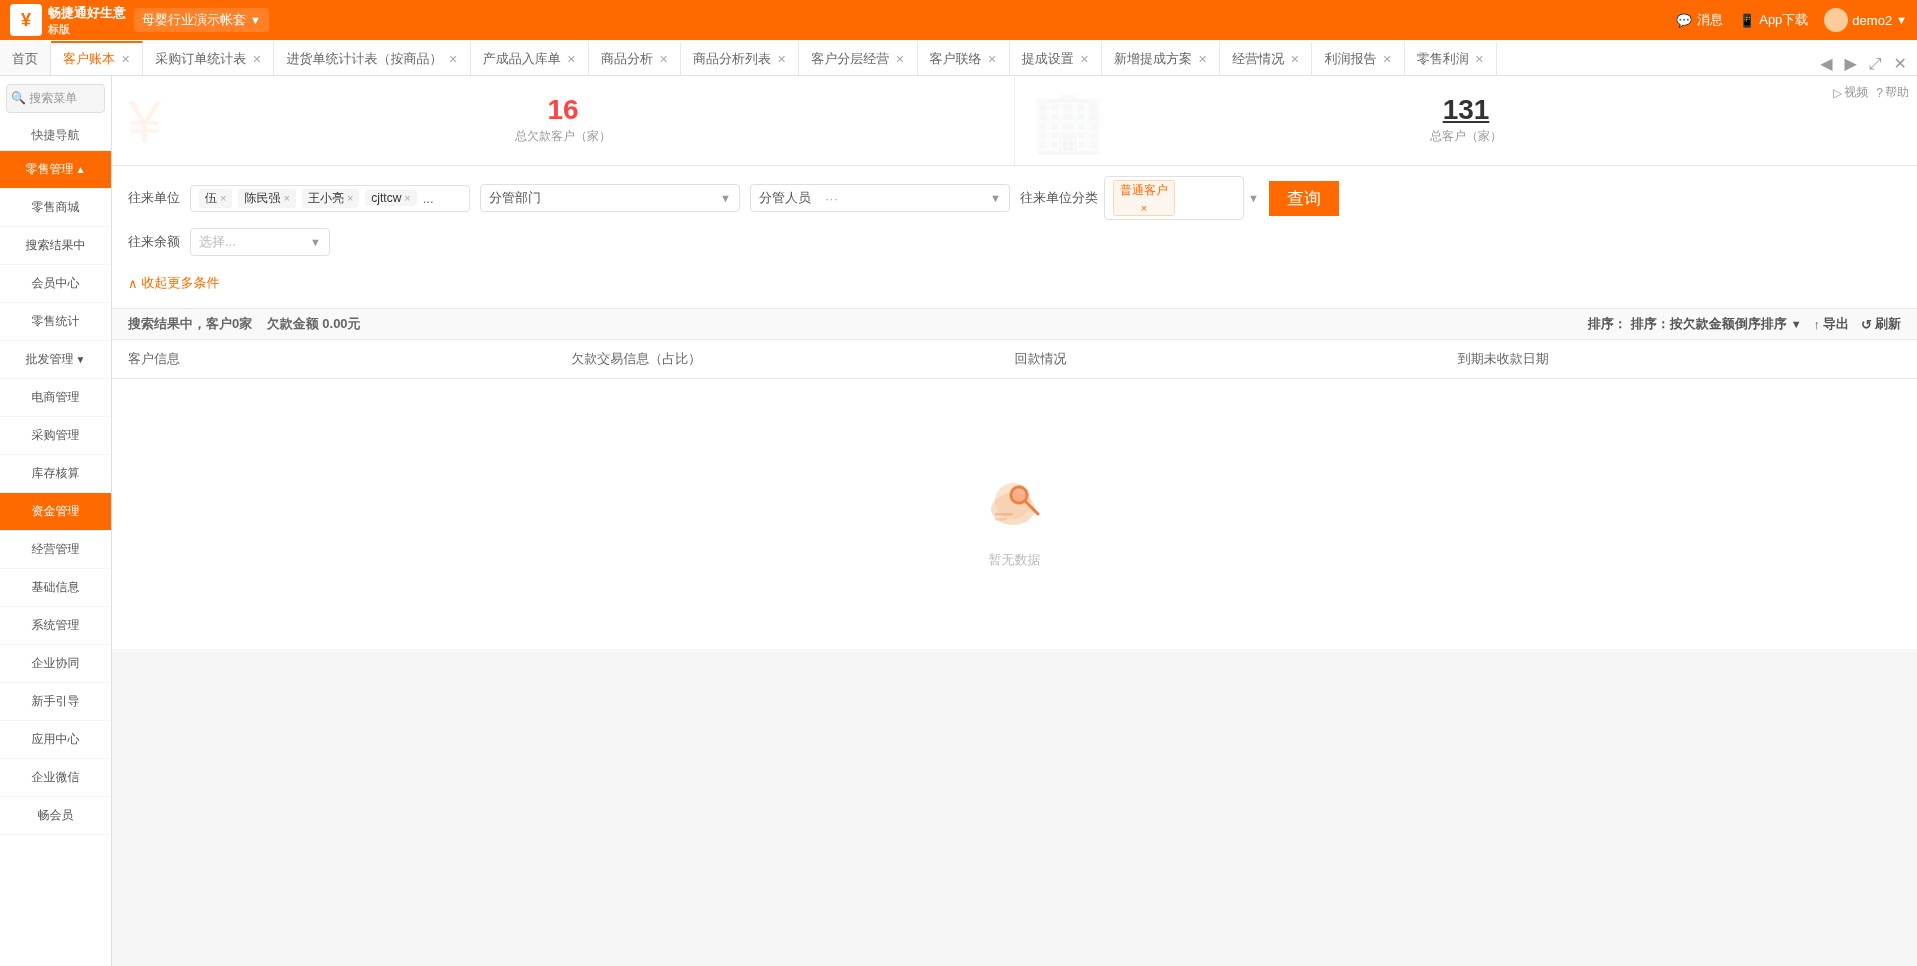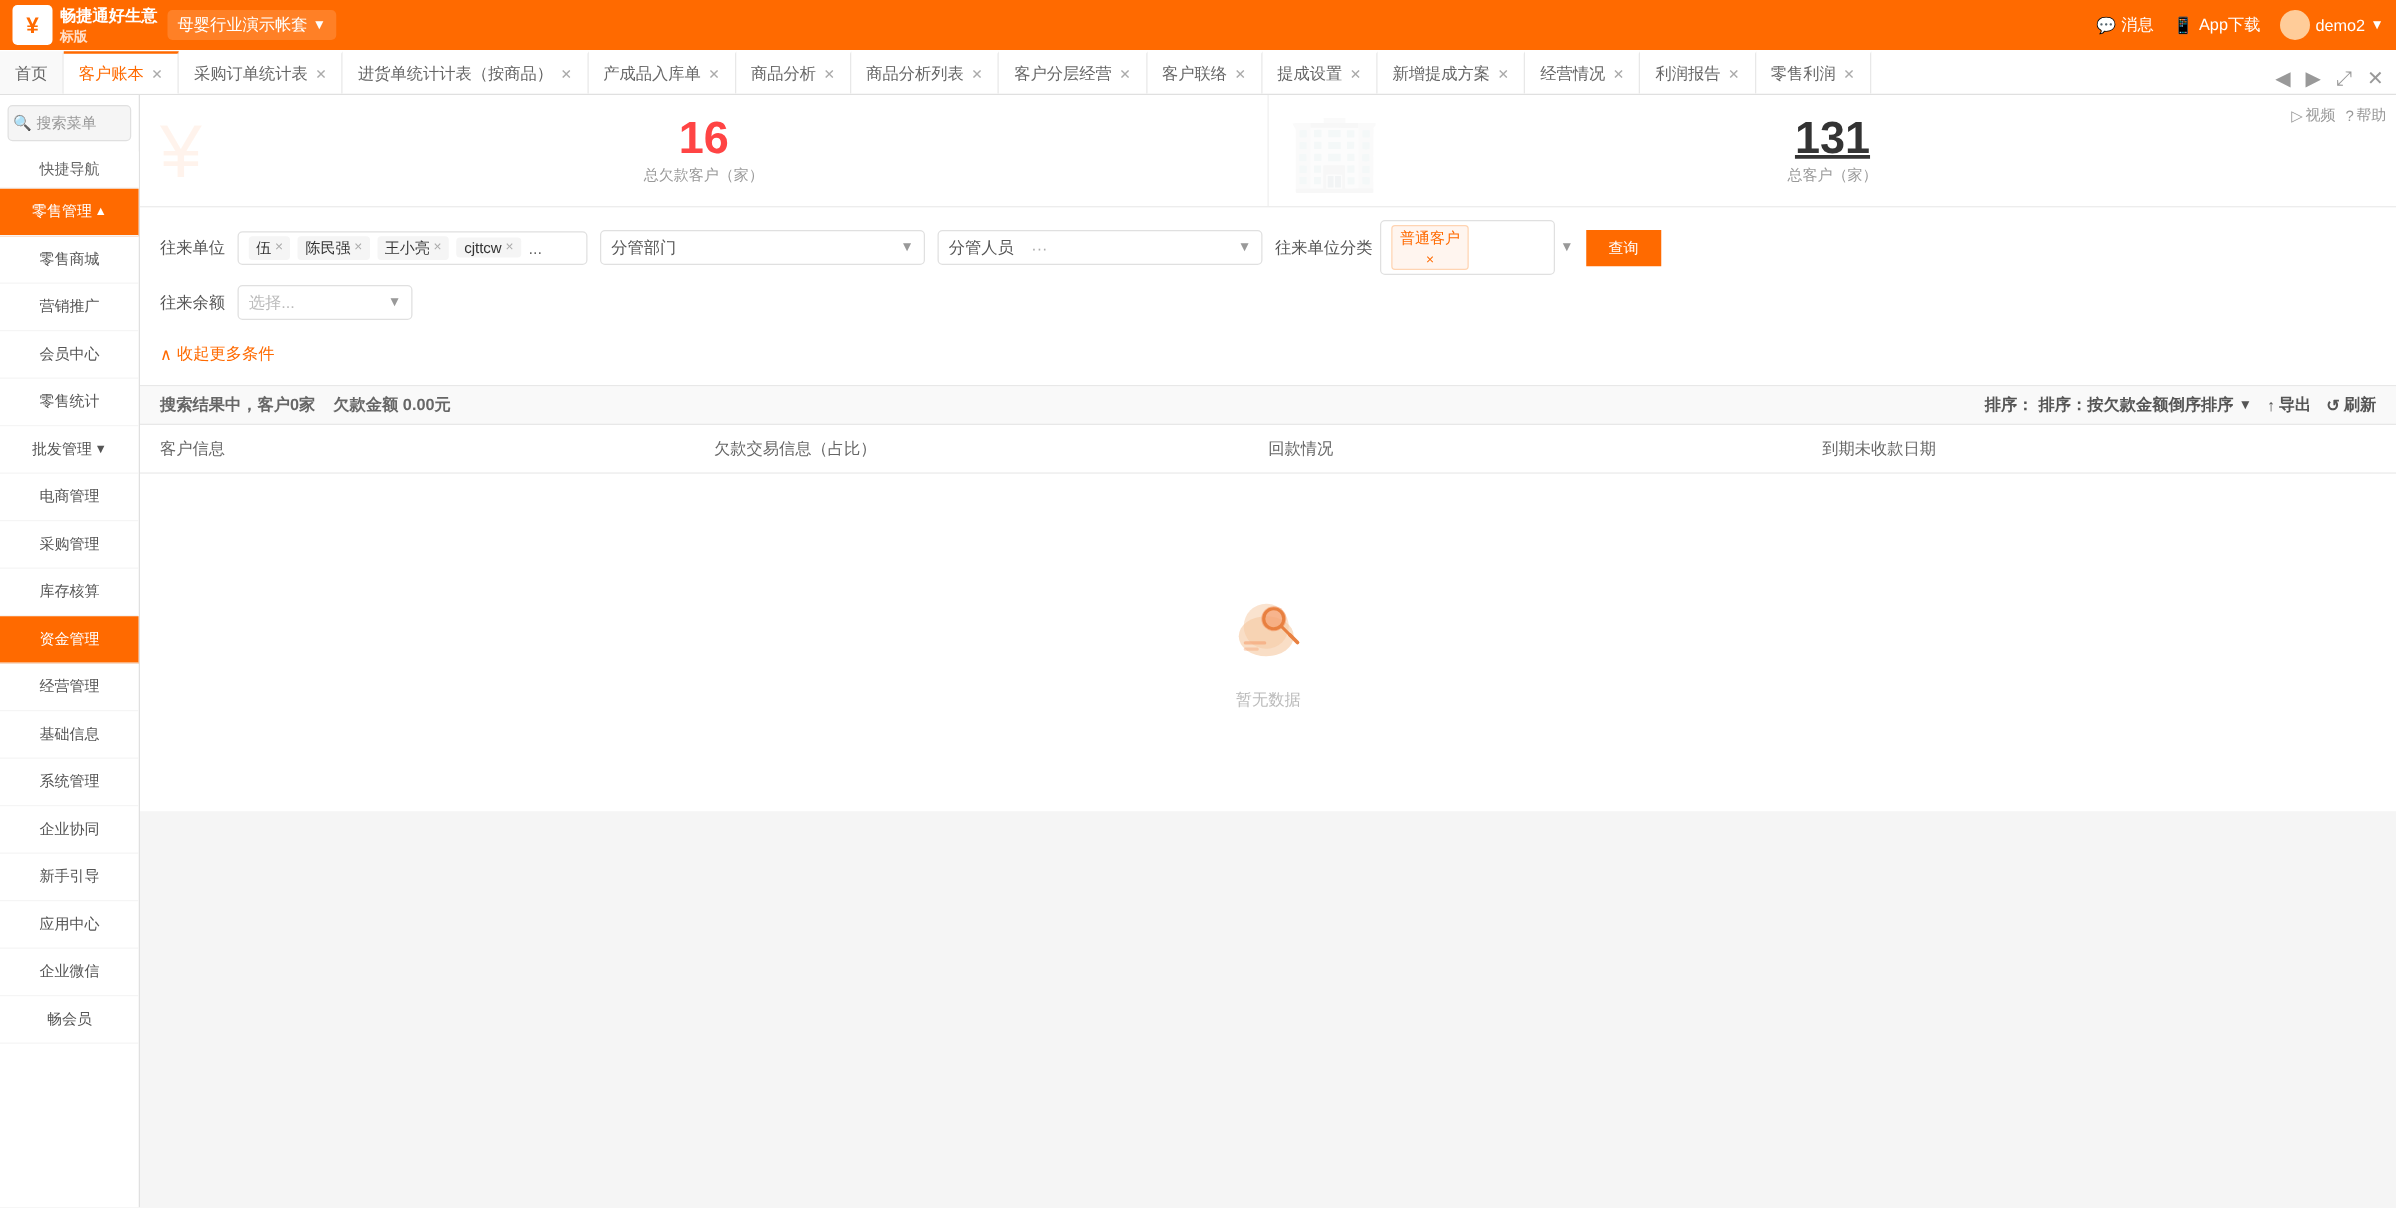--- a/index.html
+++ b/index.html
@@ -37,21 +37,21 @@
     .sidebar-item.has-sub { display: flex; align-items: center; justify-content: center; gap: 2px; }
     .sidebar-item .arrow { font-size: 10px; }
 
     
     .content-area { flex: 1; overflow-y: auto; overflow-x: hidden; background: #f5f5f5; }
 
     
     .stats-bar { background: #fff; display: flex; align-items: stretch; border-bottom: 1px solid #e8e8e8; height: 90px; }
     .stat-item { flex: 1; display: flex; align-items: center; justify-content: center; flex-direction: column; padding: 16px 20px; border-right: 1px solid #f0f0f0; position: relative; }
     .stat-item:last-child { border-right: none; }
-    .stat-number { font-size: 36px; font-weight: bold; color: #ff4444; line-height: 1; }
+    .stat-number { font-size: 28px; font-weight: bold; color: #ff4444; line-height: 1; }
     .stat-number.dark { color: #333; text-decoration: underline; }
     .stat-number.negative { color: #ff4444; }
     .stat-label { font-size: 12px; color: #999; margin-top: 4px; }
     .stat-help { position: absolute; top: 8px; right: 8px; display: flex; gap: 8px; font-size: 12px; color: #999; }
     .stat-help span { cursor: pointer; display: flex; align-items: center; gap: 2px; }
 
     
     .filter-bar { background: #fff; padding: 10px 16px; border-bottom: 1px solid #e8e8e8; }
     .filter-row { display: flex; align-items: center; gap: 10px; margin-bottom: 8px; flex-wrap: wrap; }
     .filter-row:last-child { margin-bottom: 0; }
@@ -81,21 +81,21 @@
     .empty-state { display: flex; flex-direction: column; align-items: center; justify-content: center; padding: 80px 0; background: #fff; }
     .empty-icon { width: 80px; height: 80px; position: relative; }
     .empty-icon svg { width: 80px; height: 80px; }
     .empty-text { font-size: 13px; color: #bbb; margin-top: 12px; }
 
     
     .filter-tag-selected { background: #fff5ef; color: #ff6a00; border: 1px solid #ffd4b2; border-radius: 3px; padding: 1px 6px; font-size: 12px; display: flex; align-items: center; gap: 3px; flex-direction: column; }
     .filter-tag-selected .tag-close { color: #ff6a00; cursor: pointer; font-size: 11px; }
 
     
-    .query-btn { background: #ff6a00; color: #fff; border: none; border-radius: 0; padding: 6px 18px; font-size: 12px; cursor: pointer; }
+    .query-btn { background: #ff6a00; color: #fff; border: none; border-radius: 0; padding: 6px 18px; font-size: 17px; cursor: pointer; }
 
     .filter-select-labeled { display: flex; align-items: center; }
     .filter-select-label-inside { font-size: 13px; color: #555; margin-right: 4px; white-space: nowrap; }
 
     .inline-dots { color: #aaa; cursor: pointer; padding: 0 2px; }
   </style>
 </head>
 <body>
 
 <div class="top-bar">
@@ -204,21 +204,21 @@
     <button class="sidebar-nav-btn">快捷导航</button>
 
     <div class="sidebar-item active has-sub">
       <span>零售管理</span>
       <span class="arrow">▲</span>
     </div>
     <div class="sidebar-item">
       <span>零售商城</span>
     </div>
     <div class="sidebar-item">
-      <span>营销推广</span>
+      <span>搜索结果中</span>
     </div>
     <div class="sidebar-item">
       <span>会员中心</span>
     </div>
     <div class="sidebar-item">
       <span>零售统计</span>
     </div>
     <div class="sidebar-item has-sub">
       <span>批发管理</span>
       <span class="arrow">▼</span>

